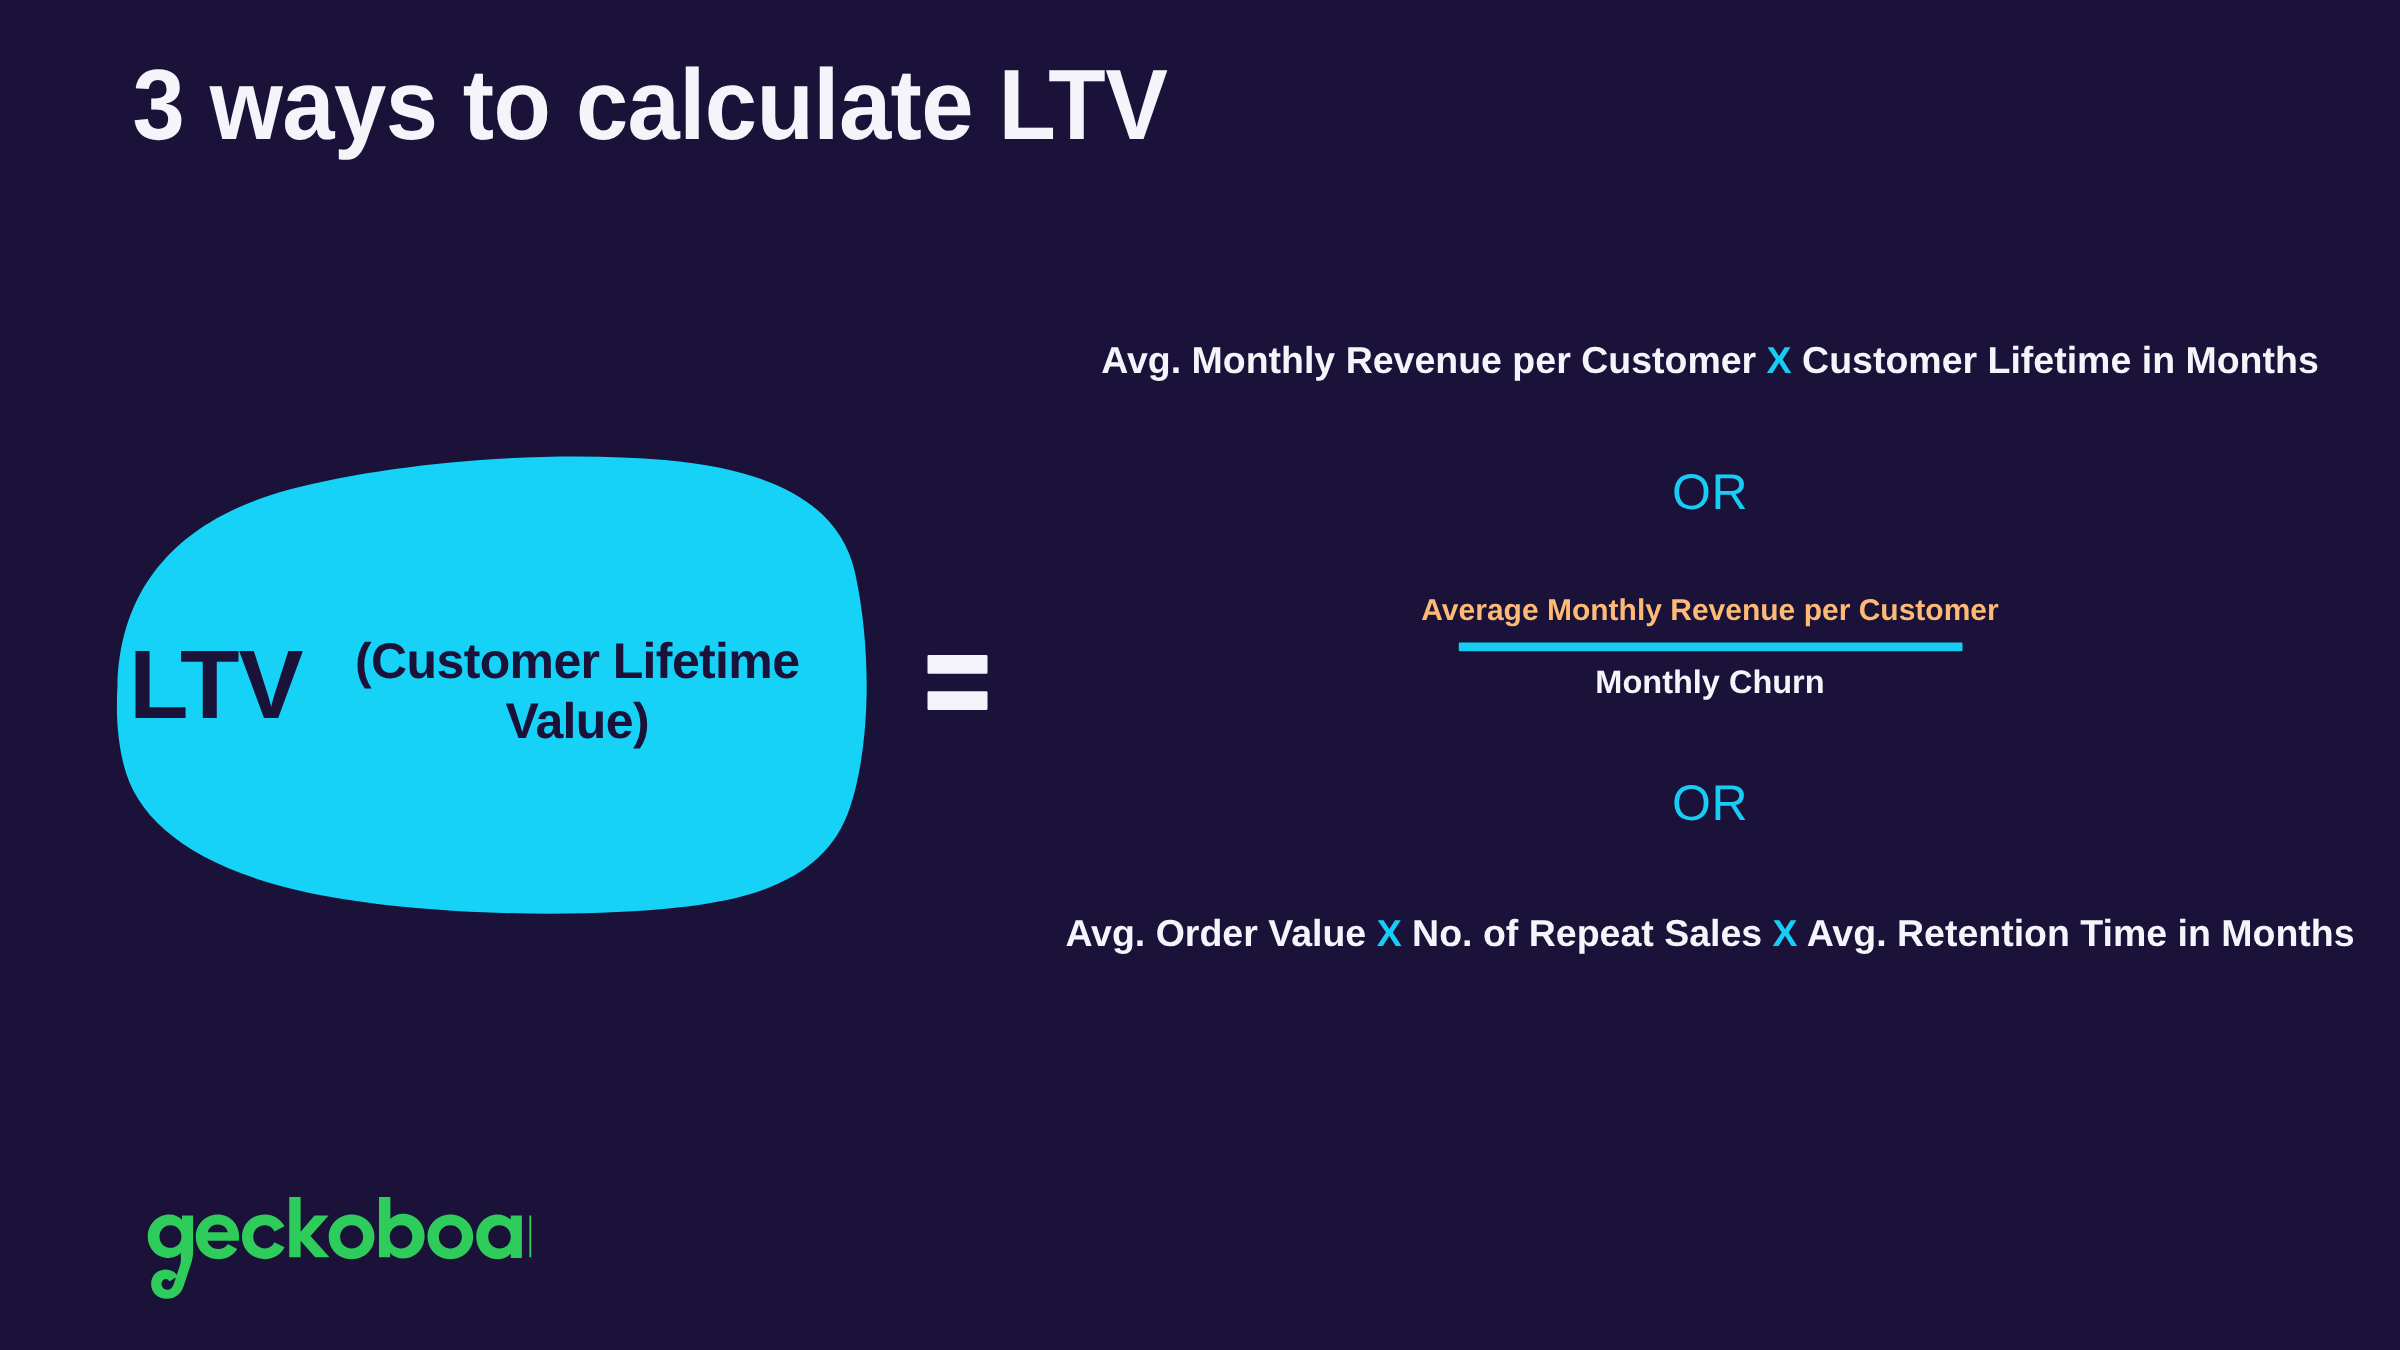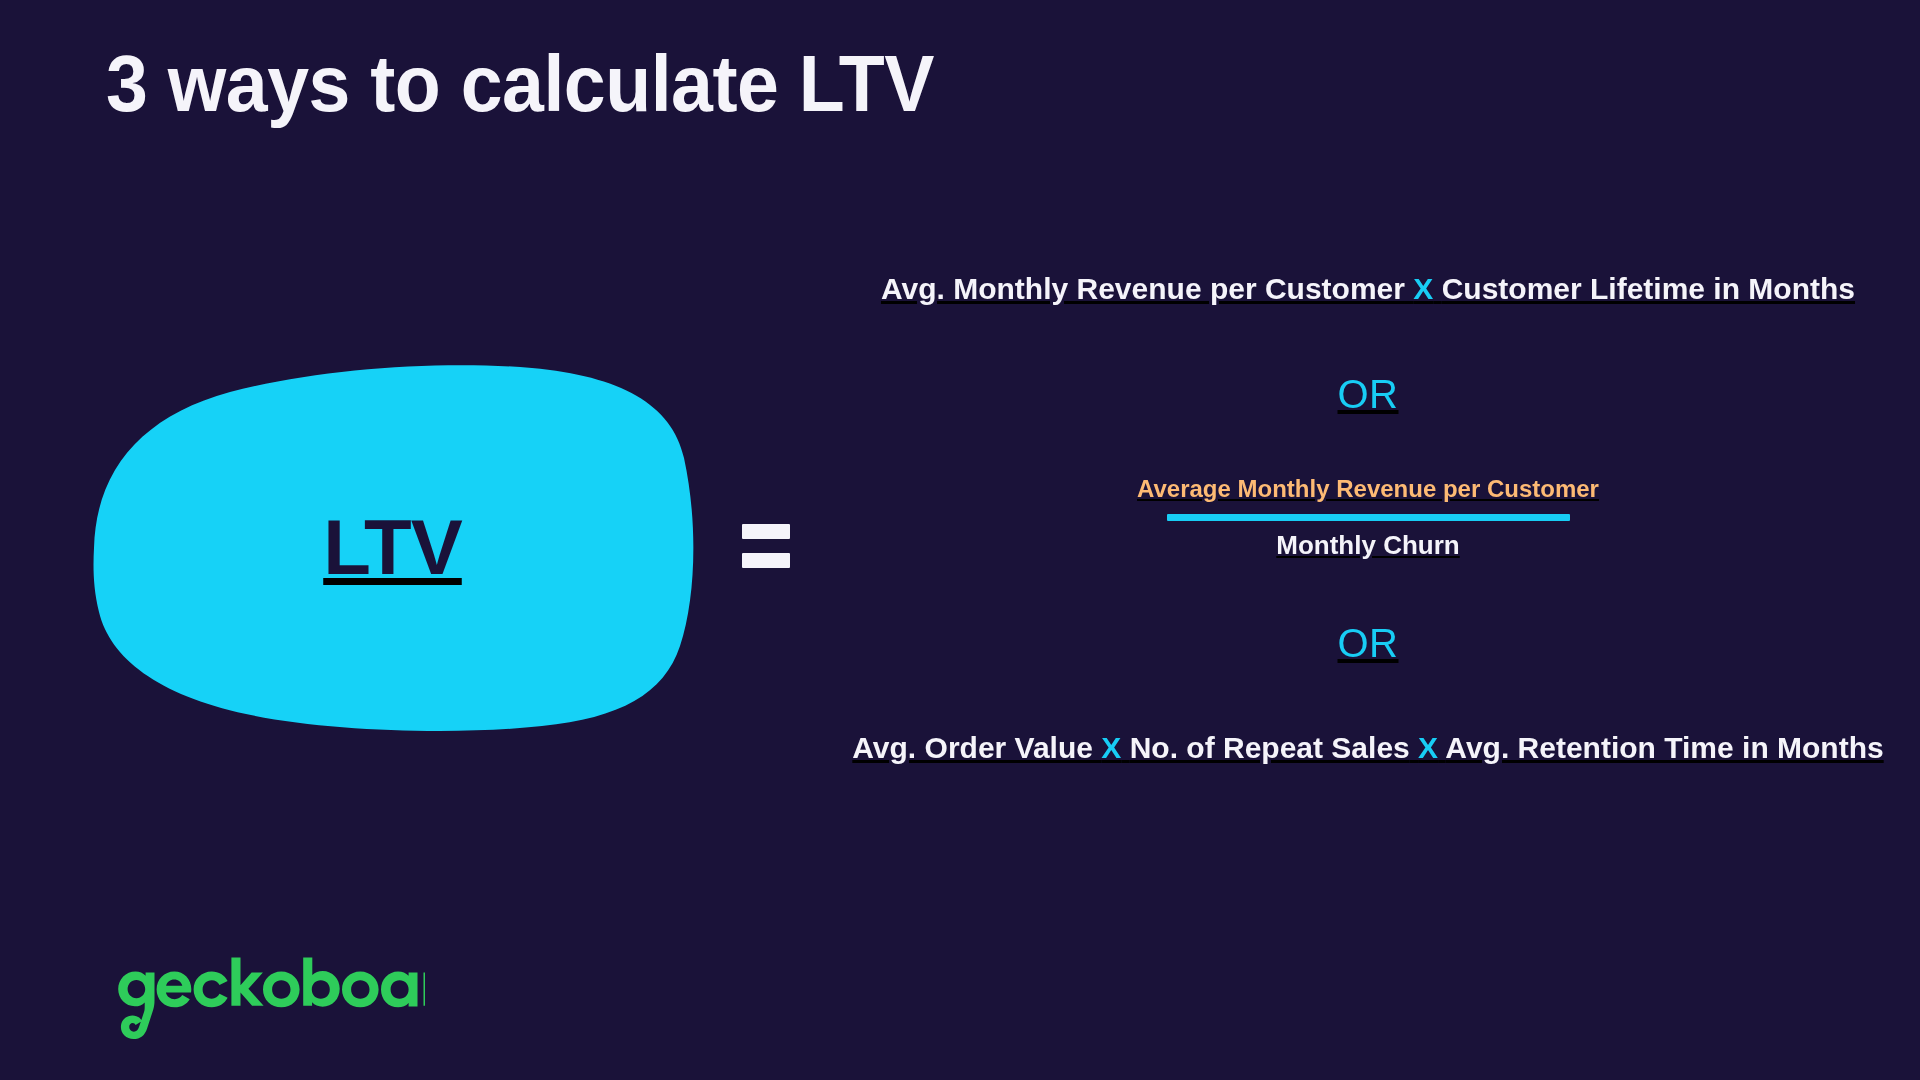--- a/index.html
+++ b/index.html
@@ -60,21 +60,20 @@
     left: 0;
     top: 0;
     width: 625px;
     height: 385px;
     display: flex;
     flex-direction: row;
     align-items: center;
     justify-content: center;
     padding-top: 8px;
     box-sizing: border-box;
-    text-decoration: underline;
   }
   #ltv-abbr {
     font-size: 78px;
     font-weight: bold;
     color: #1a1239;
     line-height: 1;
     letter-spacing: -1px;
   }
   #ltv-full {
     margin-top: 14px;
@@ -108,21 +107,20 @@
 
   
   #formula-column {
     position: absolute;
     left: 820px;
     top: 230px;
     width: 1096px;
     display: flex;
     flex-direction: column;
     align-items: center;
-    text-decoration: underline;
   }
 
   .formula-line {
     font-family: "Liberation Sans Narrow", "Liberation Sans", sans-serif;
     font-size: 30px;
     font-weight: bold;
     color: #f5f4fa;
     white-space: nowrap;
     letter-spacing: 0px;
     text-align: center;
@@ -199,20 +197,21 @@
                C 236 19, 360 10, 452 18
                C 540 26, 592 54, 604 108
                C 618 172, 616 248, 600 296
                C 584 344, 540 368, 462 376
                C 380 385, 250 382, 166 364
                C 78 345, 30 308, 19 262
                C 13 238, 13 216, 14 198 Z" fill="#16d2f7"></path>
     </svg>
     <div id="ltv-blob-text">
       <div id="ltv-abbr">LTV</div>
+      <div id="ltv-full">(Customer Lifetime Value)</div>
     </div>
   </div>
 
   <div id="equals-sign">
     <div class="bar top"></div>
     <div class="bar bottom"></div>
   </div>
 
   <div id="formula-column">
 

